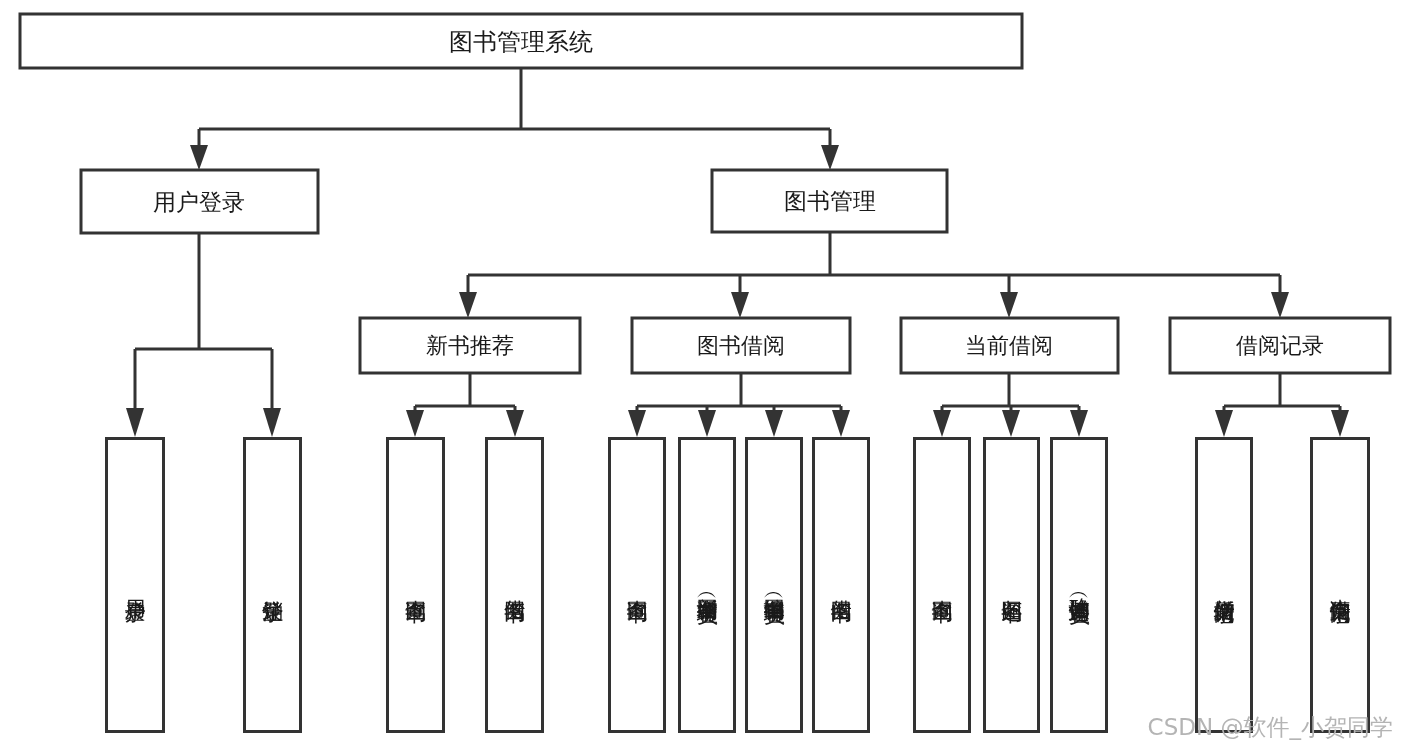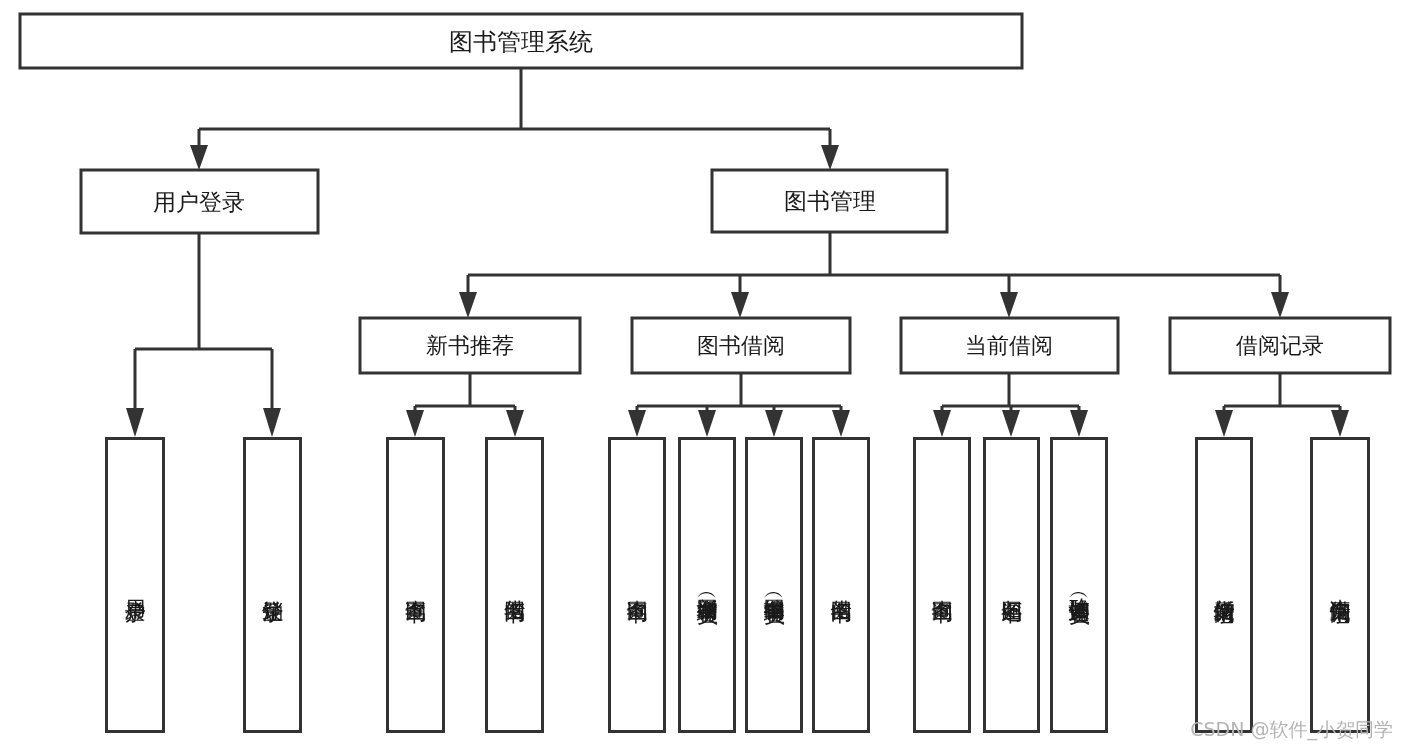--- a/index.html
+++ b/index.html
@@ -26,21 +26,21 @@
     overflow:hidden;
   }
   .vtext{
     writing-mode:vertical-rl;text-orientation:upright;
     font-size:21px;line-height:1.06;letter-spacing:1px;
     color:#1a1a1a;white-space:nowrap;
     font-family:"DejaVu Sans","Liberation Sans",sans-serif;
   }
   .watermark{
     position:absolute;right:12px;bottom:4px;
-    font-size:19px;color:#b4b4b4;
+    font-size:23px;color:#b4b4b4;
     font-family:"DejaVu Sans","Liberation Sans",sans-serif;
     white-space:nowrap;pointer-events:none;
   }
 </style>
 </head>
 <body>
 
 <div>
 
   <svg id="diagram" viewBox="0 0 1405 747">

